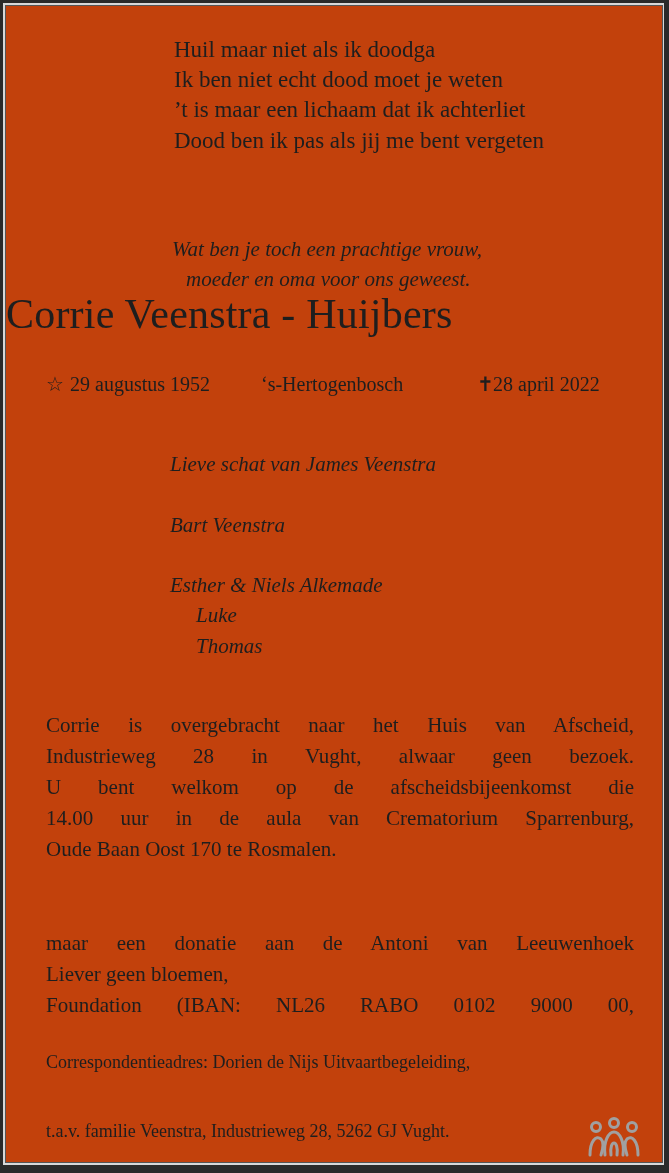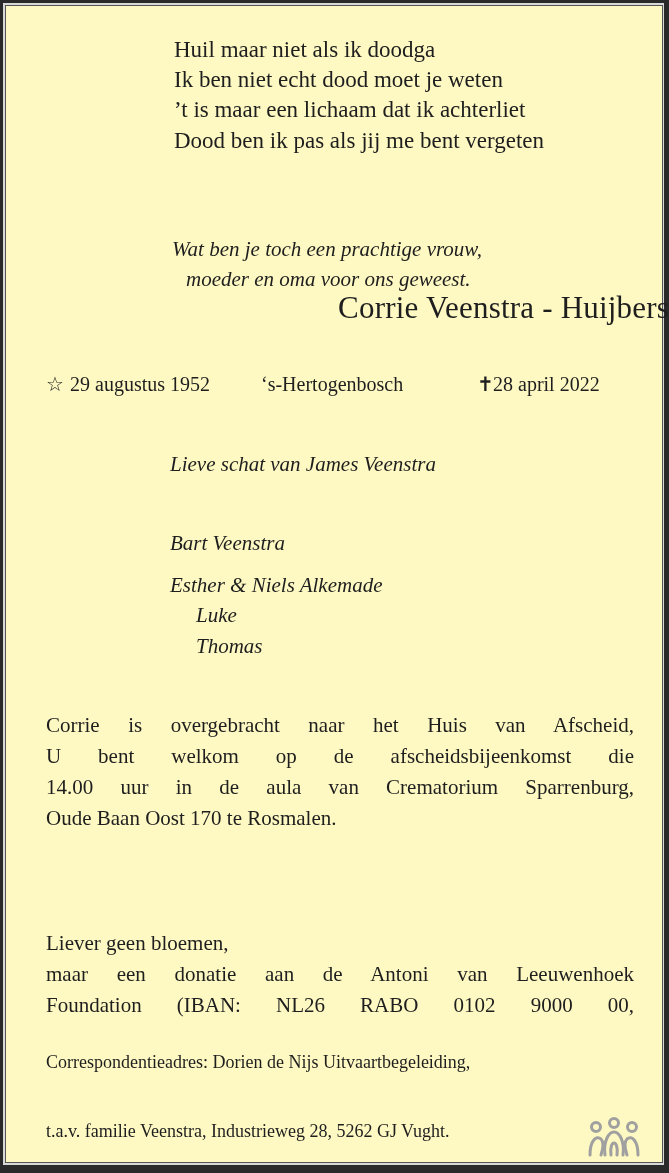--- a/index.html
+++ b/index.html
@@ -11,29 +11,29 @@
   .frame-gap {
     position: absolute; left: 3px; top: 3px; right: 5px; bottom: 8px;
     background: #d8d8d8;
   }
   .frame-inner {
     position: absolute; left: 5px; top: 5px; right: 6px; bottom: 10px;
     background: #555555;
   }
   .page {
     position: absolute; left: 6px; top: 6px; right: 7px; bottom: 11px;
-    background: #fef9c3;
+    background: #c2410c;
   }
   .t {
     position: absolute; font-family: "Liberation Serif", "DejaVu Serif", serif;
     color: #1e1e1e; white-space: nowrap; margin: 0;
   }
   .poem { left: 168px; font-size: 23px; line-height: 30px; }
   .ital { font-style: italic; font-size: 21px; line-height: 30px; margin-top: 43px; }
-  .name { left: 0; width: 663px; text-align: right; font-size: 31px; letter-spacing: 0.2px; }
+  .name { left: 0; width: 663px; text-align: left; font-size: 42px; letter-spacing: 0.2px; }
   .dates { font-size: 20px; }
   .fam { left: 164px; font-size: 21px; font-style: italic; }
   .para {
     left: 40px; width: 588px; font-size: 21px; line-height: 31px;
     white-space: normal; text-align: justify; text-align-last: left;
   }
   .para .ln { display: block; text-align: justify; text-align-last: justify; }
   .para .ln.last { text-align-last: left; }
   .corr { left: 40px; font-size: 18px; line-height: 25px; }
   .icon-family { position: absolute; left: 581px; top: 1111px; width: 54px; height: 40px; }
@@ -64,36 +64,37 @@
   <div>
     <span class="t dates" style="left:40px; top:366px">☆</span>
     <span class="t dates" style="left:64px; top:367px">29 augustus 1952</span>
     <span class="t dates" style="left:255px; top:367px">‘s-Hertogenbosch</span>
     <span class="t dates" style="left:471px; top:366px">✝</span>
     <span class="t dates" style="left:487px; top:367px">28 april 2022</span>
   </div>
 
   <div>
     <p class="t fam" style="top:446px">Lieve schat van James Veenstra</p>
-    <p class="t fam" style="top:525px">Bart Veenstra</p>
+    <p class="t fam" style="top:507px">Bart Veenstra</p>
     <p class="t fam" style="top:567px">Esther &amp; Niels Alkemade</p>
     <p class="t fam" style="left:190px; top:597px">Luke</p>
     <p class="t fam" style="left:190px; top:628px">Thomas</p>
   </div>
 
   <div class="t para" style="top:704px">
     <span class="ln">Corrie is overgebracht naar het Huis van Afscheid,</span>
+    <span class="ln">Industrieweg 28 in Vught, alwaar geen bezoek.</span>
     <span class="ln">U bent welkom op de afscheidsbijeenkomst die</span>
     <span class="ln">14.00 uur in de aula van Crematorium Sparrenburg,</span>
     <span class="ln last">Oude Baan Oost 170 te Rosmalen.</span>
   </div>
 
   <div class="t para" style="top:922px">
+    <span class="ln">maar een donatie aan de Antoni van Leeuwenhoek</span>
     <span class="ln last">Liever geen bloemen,</span>
-    <span class="ln">maar een donatie aan de Antoni van Leeuwenhoek</span>
     <span class="ln">Foundation (IBAN: NL26 RABO 0102 9000 00,</span>
   </div>
 
   <div>
     <p class="t corr" style="top:1044px">Correspondentieadres: Dorien de Nijs Uitvaartbegeleiding,</p>
     <p class="t corr" style="top:1113px">t.a.v. familie Veenstra, Industrieweg 28, 5262 GJ Vught.</p>
   </div>
 
   <svg class="icon-family" viewBox="0 0 54 40">
     <g fill="none" stroke="#a0a0a0" stroke-width="3" stroke-linecap="round">

